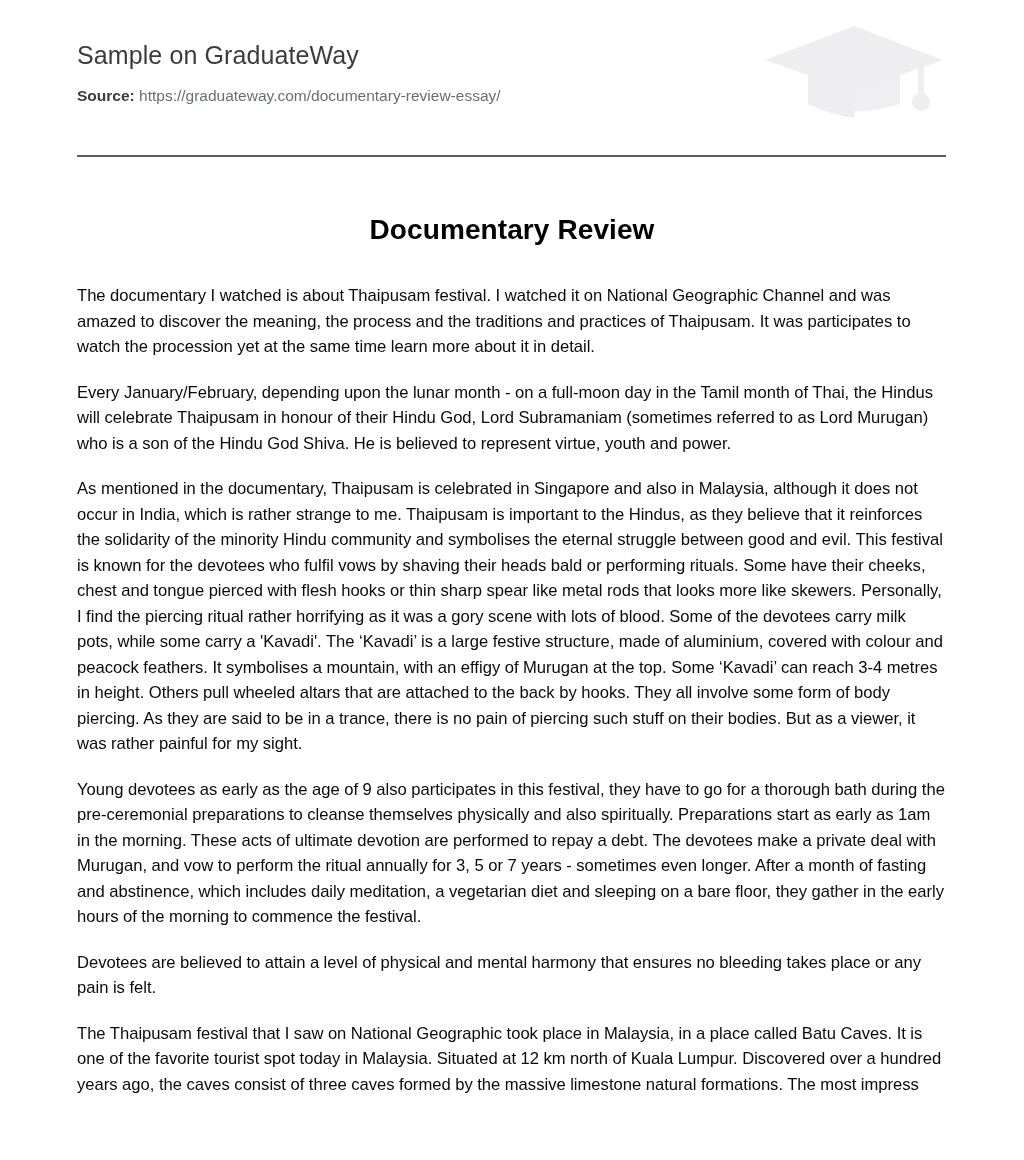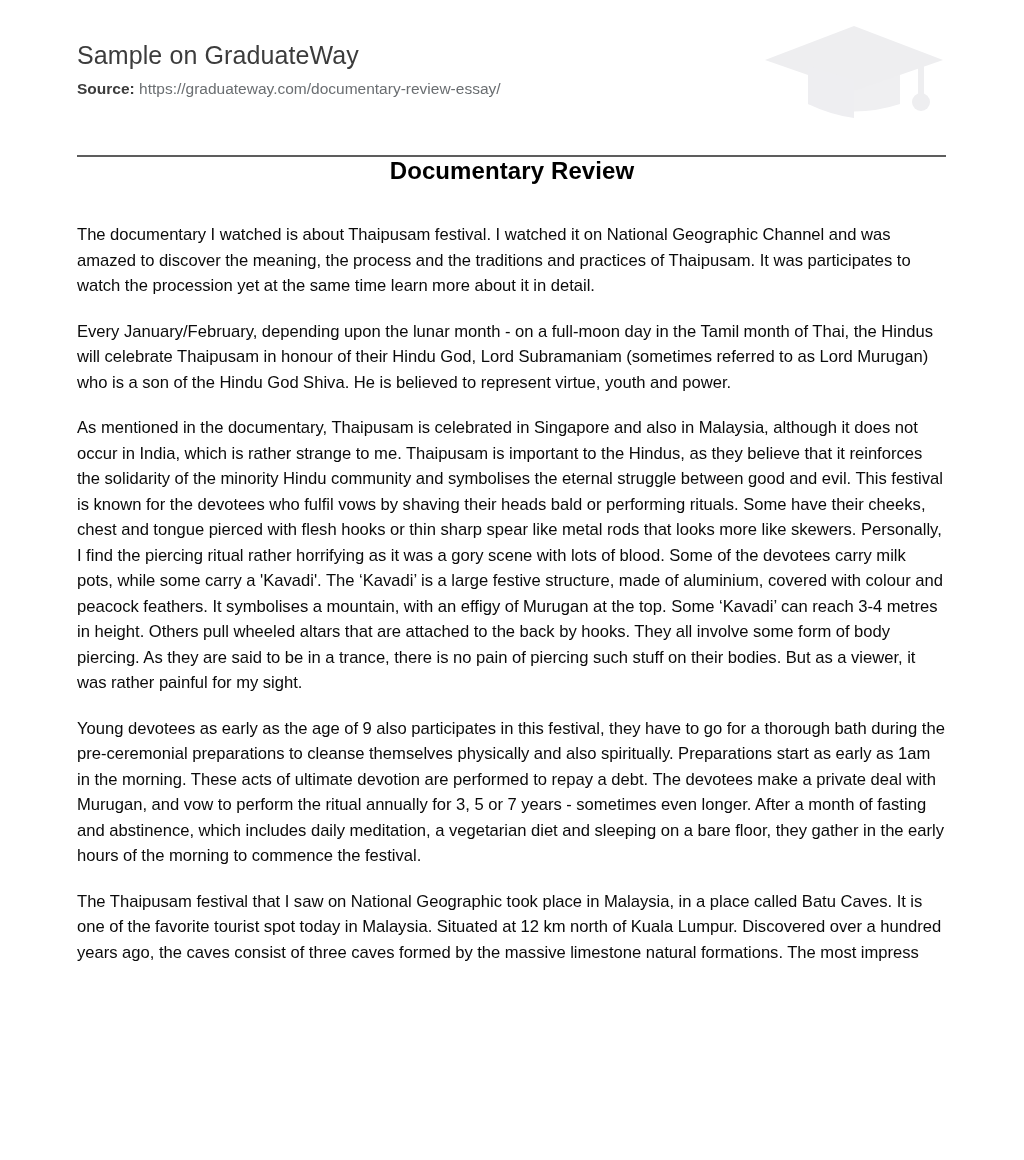--- a/index.html
+++ b/index.html
@@ -35,21 +35,21 @@
   .brand-title {
     font-size: 25px;
     font-weight: 400;
     color: #3c3c3c;
     letter-spacing: 0.1px;
     line-height: 30px;
     margin: 0;
   }
 
   .source-line {
-    margin-top: 9px;
+    margin-top: 16px;
     font-size: 15.5px;
     line-height: 20px;
     color: #55595c;
     white-space: nowrap;
   }
   .source-label {
     color: #3c3c3c;
     font-weight: 600;
   }
   .source-url {
@@ -70,24 +70,25 @@
   .divider {
     height: 0;
     border-top: 2px solid #5d5d5d;
     margin-top: 40px;
     width: 869px;
   }
 
   
   .doc-title {
     text-align: center;
-    font-size: 24px;
+    font-size: 28px;
     font-weight: bold;
     color: #000000;
     margin: 0;
+    padding-top: 57px;
     letter-spacing: 0.1px;
   }
 
   
   .body-text {
     padding-top: 37px;
     width: 869px;
   }
 
   .body-text p {
@@ -131,16 +132,17 @@
 
   <div class="divider"></div>
 
   <h2 class="doc-title">Documentary Review</h2>
 
   <div class="body-text">
     <p>The documentary I watched is about Thaipusam festival. I watched it on National Geographic Channel and was amazed to discover the meaning, the process and the traditions and practices of Thaipusam. It was participates to watch the procession yet at the same time learn more about it in detail.</p>
     <p>Every January/February, depending upon the lunar month - on a full-moon day in the Tamil month of Thai, the Hindus will celebrate Thaipusam in honour of their Hindu God, Lord Subramaniam (sometimes referred to as Lord Murugan) who is a son of the Hindu God Shiva. He is believed to represent virtue, youth and power.</p>
     <p>As mentioned in the documentary, Thaipusam is celebrated in Singapore and also in Malaysia, although it does not occur in India, which is rather strange to me. Thaipusam is important to the Hindus, as they believe that it reinforces the solidarity of the minority Hindu community and symbolises the eternal struggle between good and evil. This festival is known for the devotees who fulfil vows by shaving their heads bald or performing rituals. Some have their cheeks, chest and tongue pierced with flesh hooks or thin sharp spear like metal rods that looks more like skewers. Personally, I find the piercing ritual rather horrifying as it was a gory scene with lots of blood. Some of the devotees carry milk pots, while some carry a 'Kavadi'. The ‘Kavadi’ is a large festive structure, made of aluminium, covered with colour and peacock feathers. It symbolises a mountain, with an effigy of Murugan at the top. Some ‘Kavadi’ can reach 3-4 metres in height. Others pull wheeled altars that are attached to the back by hooks. They all involve some form of body piercing. As they are said to be in a trance, there is no pain of piercing such stuff on their bodies. But as a viewer, it was rather painful for my sight.</p>
     <p>Young devotees as early as the age of 9 also participates in this festival, they have to go for a thorough bath during the pre-ceremonial preparations to cleanse themselves physically and also spiritually. Preparations start as early as 1am in the morning. These acts of ultimate devotion are performed to repay a debt. The devotees make a private deal with Murugan, and vow to perform the ritual annually for 3, 5 or 7 years - sometimes even longer. After a month of fasting and abstinence, which includes daily meditation, a vegetarian diet and sleeping on a bare floor, they gather in the early hours of the morning to commence the festival.</p>
+    <p>Devotees are believed to attain a level of physical and mental harmony that ensures no bleeding takes place or any pain is felt.</p>
     <p>The Thaipusam festival that I saw on National Geographic took place in Malaysia, in a place called Batu Caves. It is one of the favorite tourist spot today in Malaysia. Situated at 12 km north of Kuala Lumpur. Discovered over a hundred years ago, the caves consist of three caves formed by the massive limestone natural formations. The most impress</p>
   </div>
 
 </div>
 
 </body></html>

